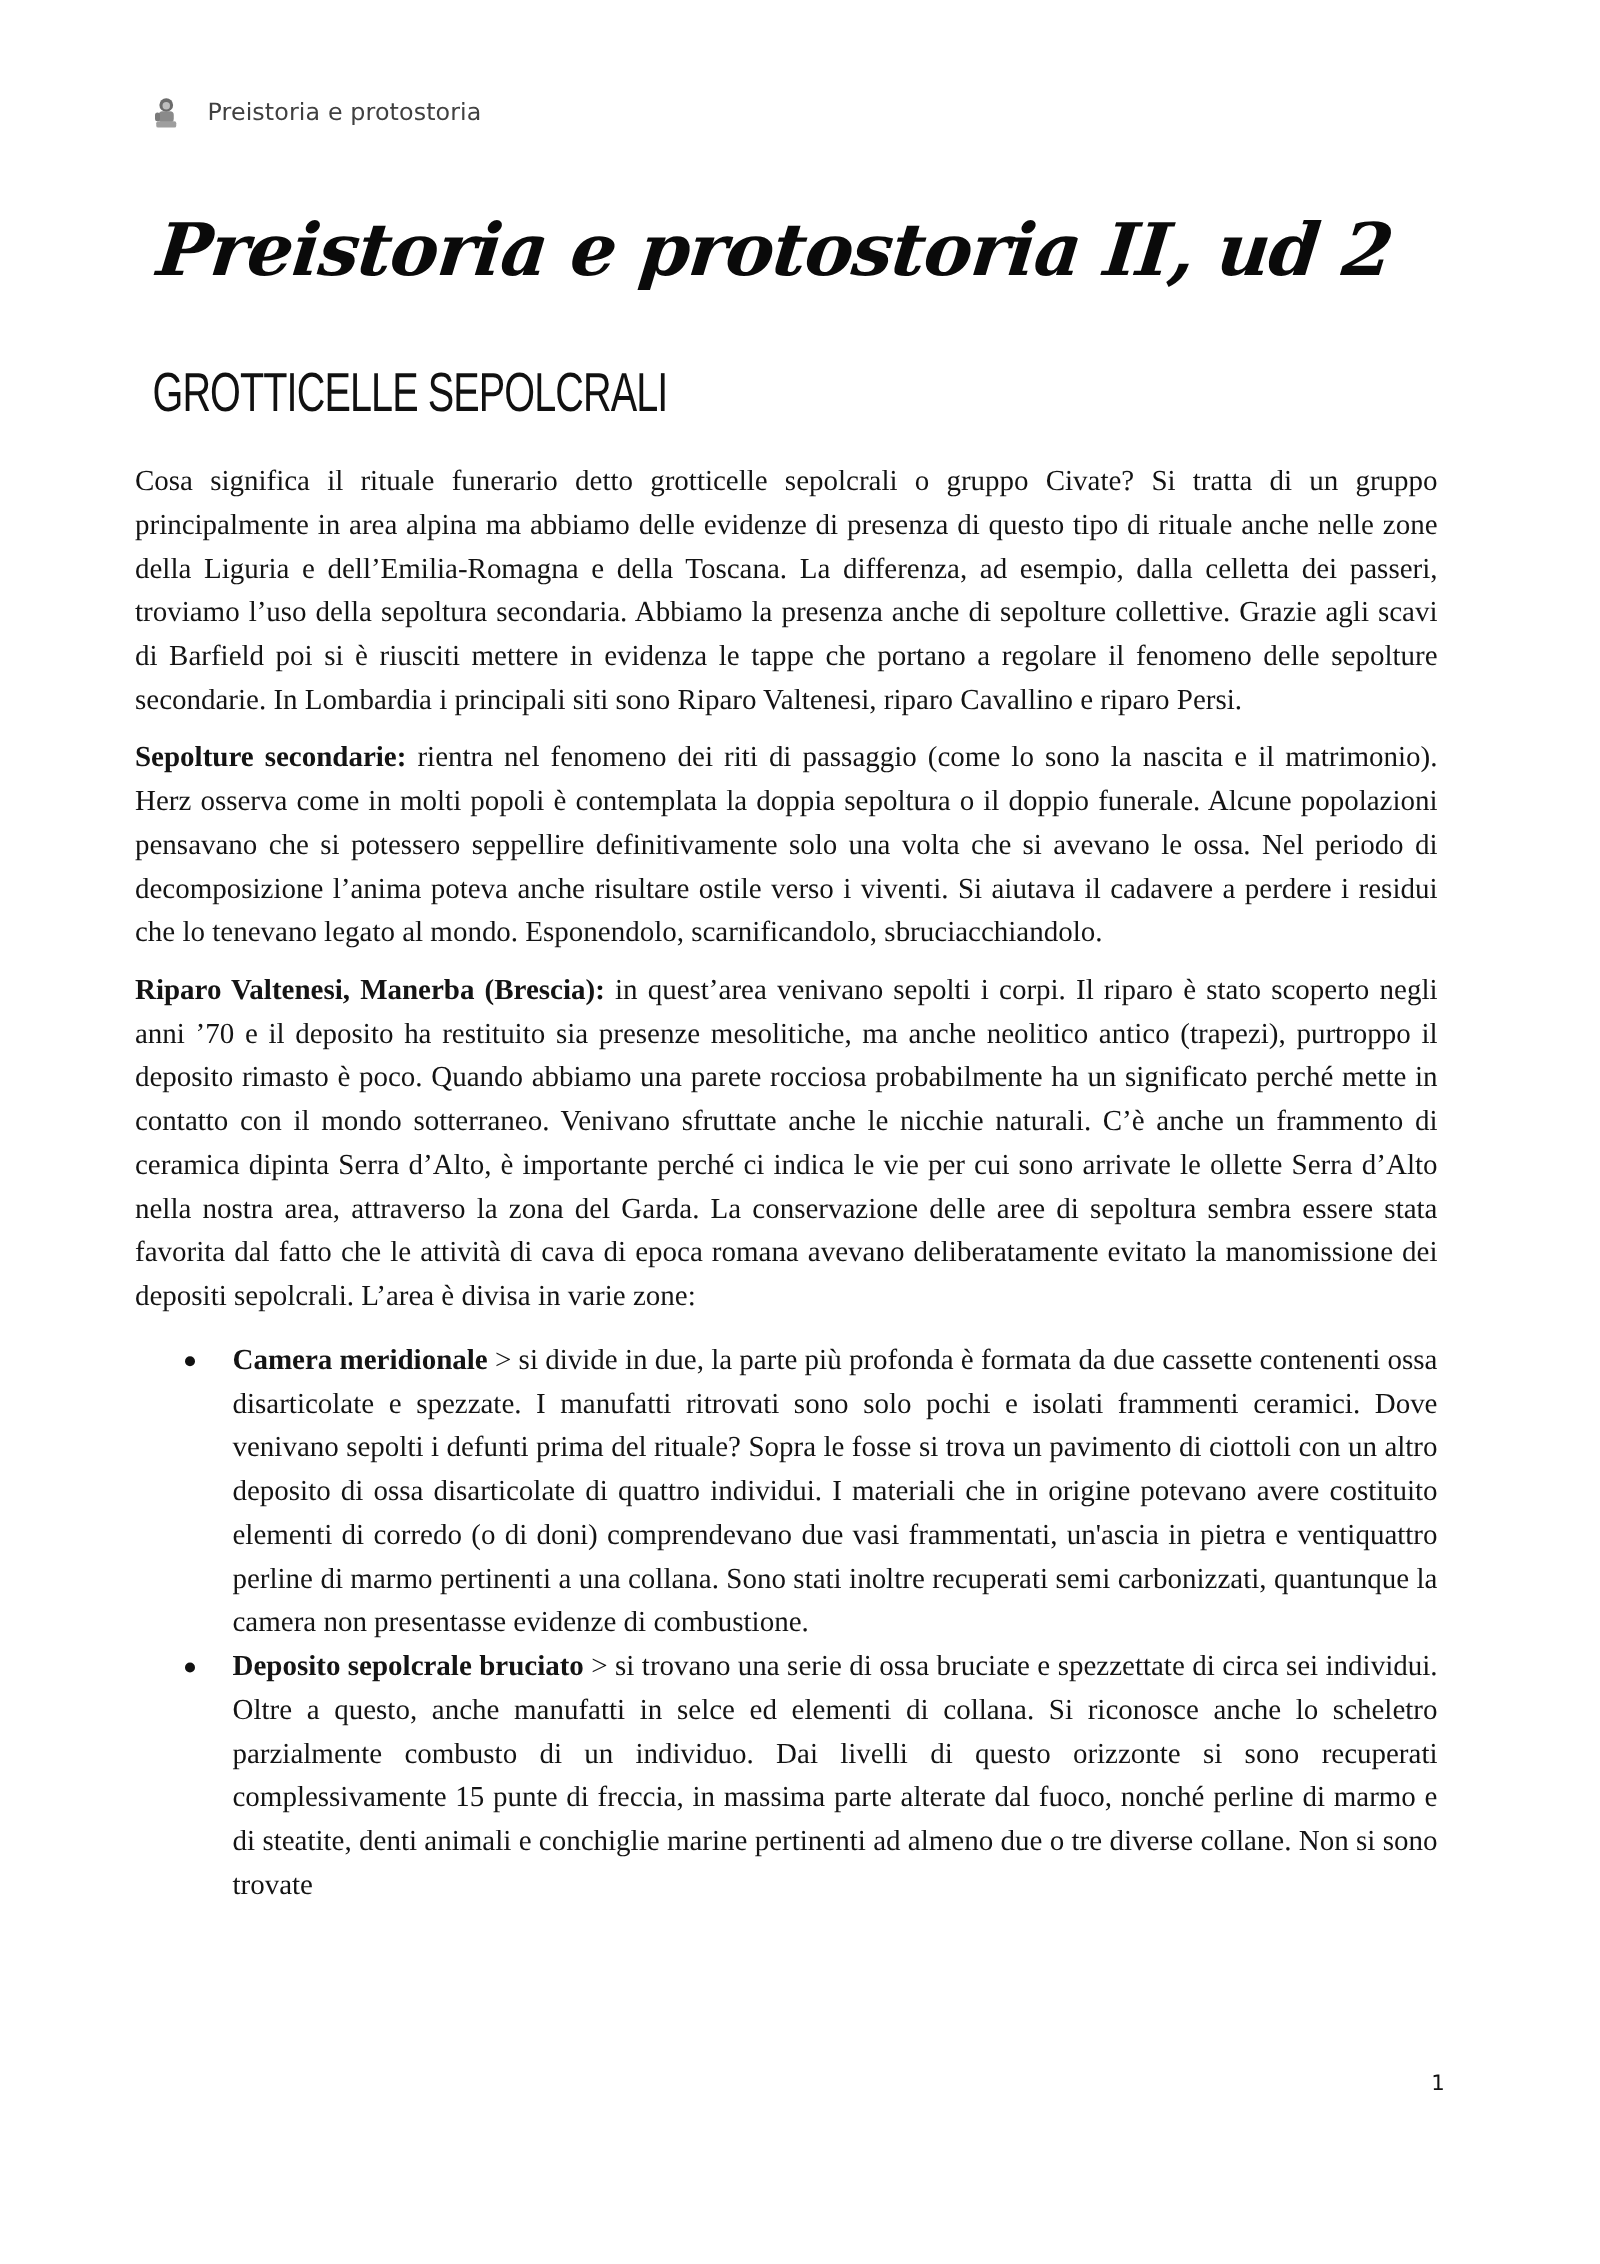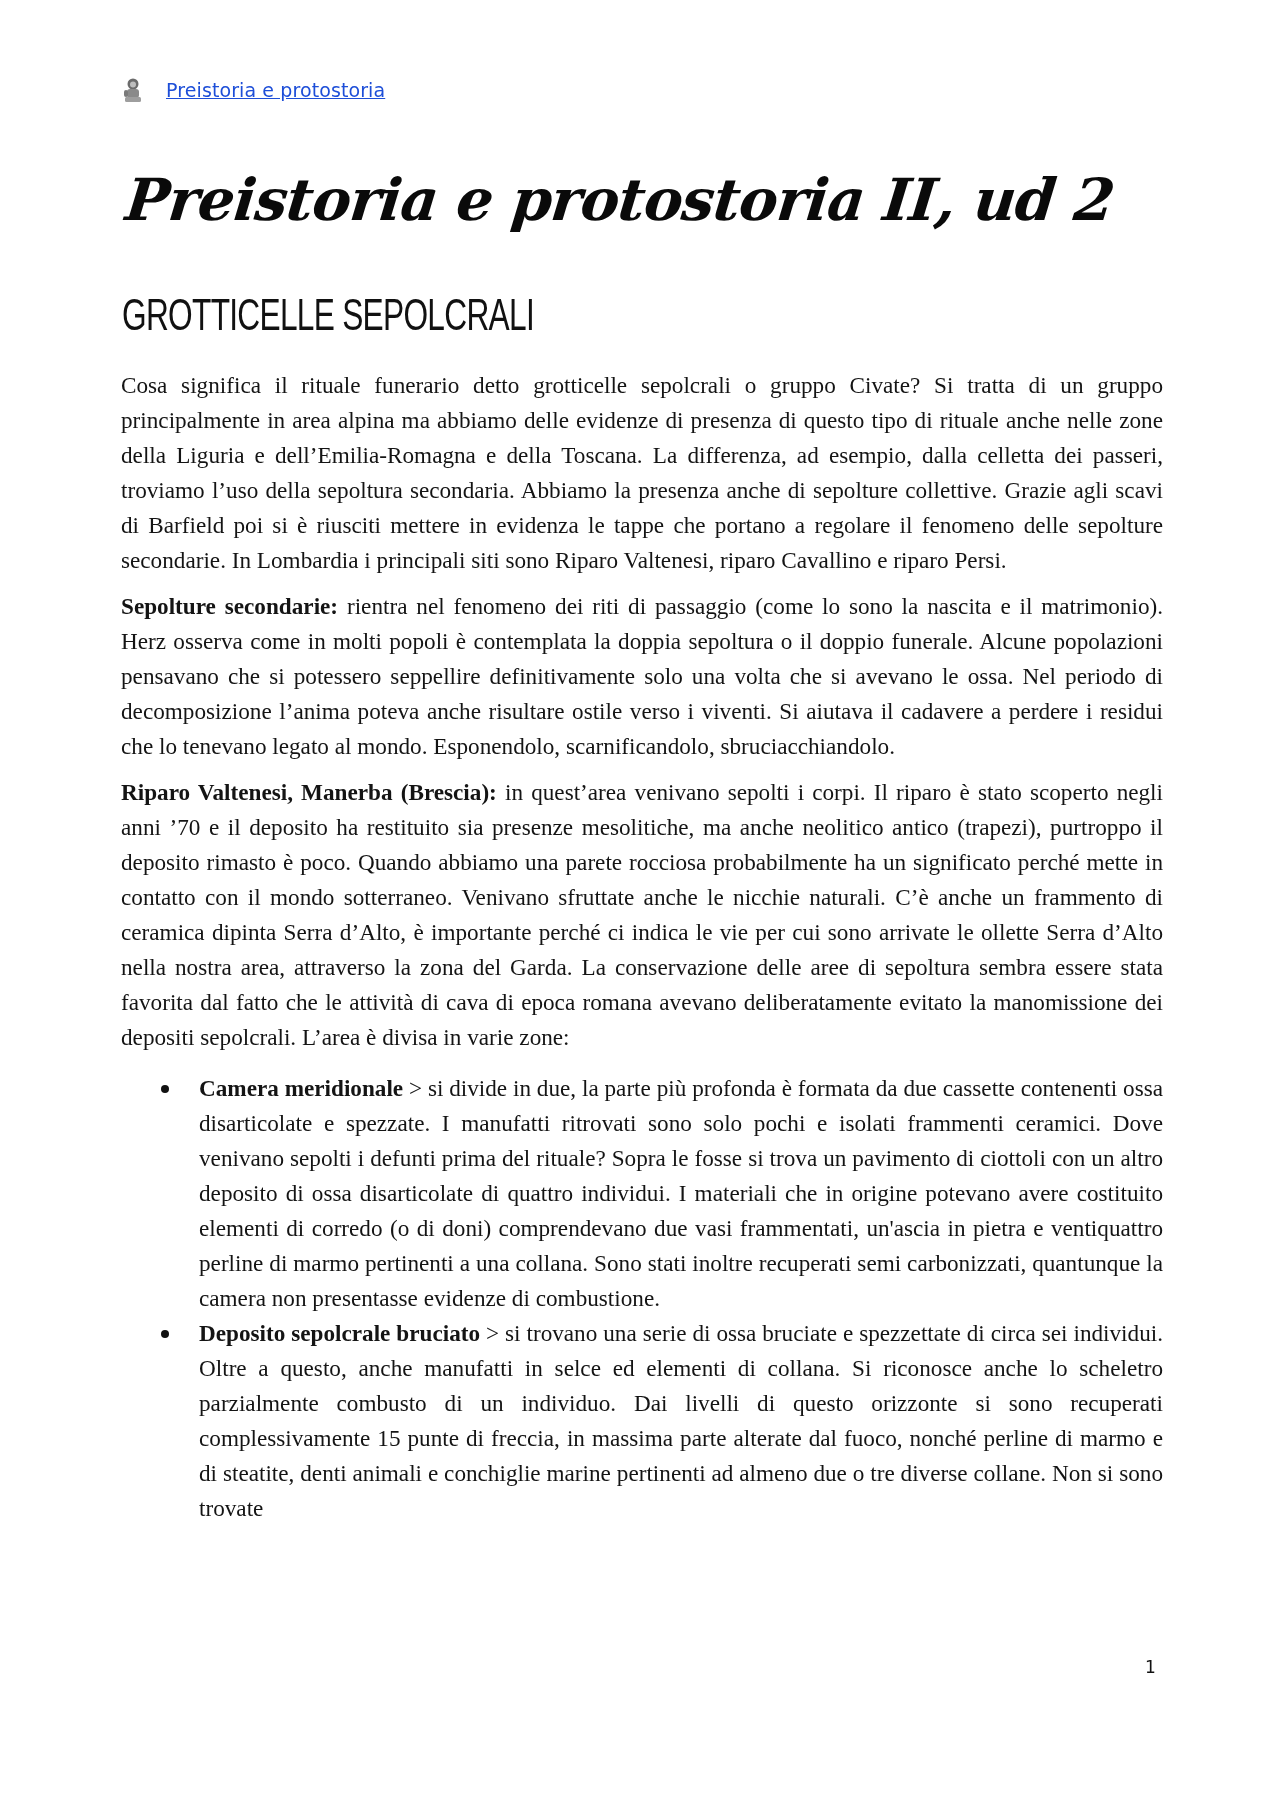--- a/index.html
+++ b/index.html
@@ -20,23 +20,22 @@
     }
     .page-icon {
       width: 22px;
       height: 26px;
       margin-right: 22px;
       display: inline-block;
     }
     .page-header-title {
       font-family: "DejaVu Sans", sans-serif;
       font-size: 19px;
-      color: #1d4ed8;
+      color: #404040;
       letter-spacing: 0.1px;
-      text-decoration: underline;
     }
     .doc-title {
       position: absolute;
       left: 122px;
       top: 160px;
       margin: 0;
       font-family: "DejaVu Serif", serif;
       font-style: italic;
       font-weight: bold;
       font-size: 58px;
@@ -56,21 +55,21 @@
       font-size: 44px;
       line-height: 50px;
       color: #111;
       letter-spacing: -1px;
       transform: scaleX(0.72);
       transform-origin: left center;
       text-transform: uppercase;
     }
     .content {
       position: absolute;
-      left: 121px;
+      left: 108px;
       top: 368px;
       width: 1042px;
       font-family: "Liberation Serif", serif;
       font-size: 23.2px;
       line-height: 35px;
       color: #141414;
     }
     .content p {
       margin: 0 0 11px 0;
       text-align: justify;

